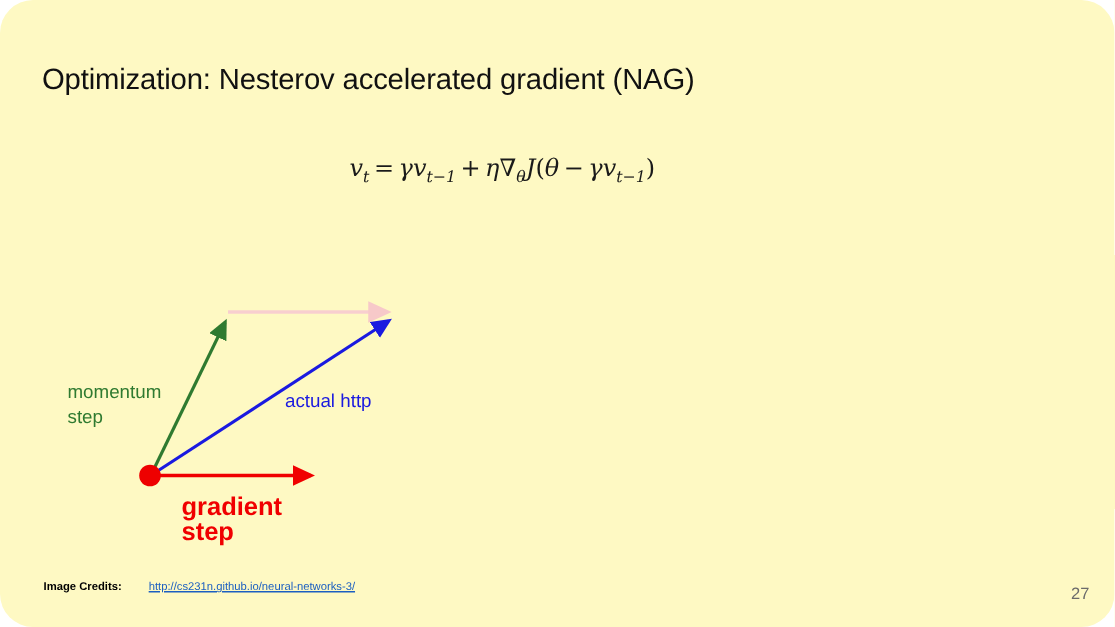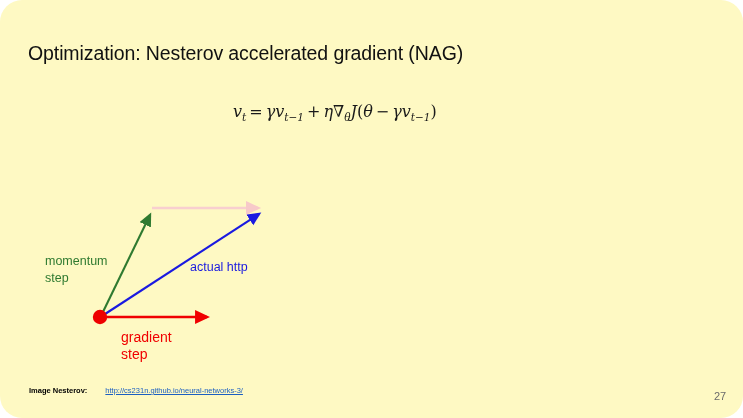--- a/index.html
+++ b/index.html
@@ -90,23 +90,24 @@
   }
   #label-actual-step {
     left: 190px;
     top: 85px;
     font-size: 12.5px;
     color: #1a1ae0;
   }
   #label-gradient-step {
     left: 121px;
     top: 154px;
-    font-size: 14px;
+    font-size: 17px;
     color: #f00000;
     line-height: 17px;
+    font-weight: bold;
   }
 
   
   #footer-credits {
     position: absolute;
     left: 29px;
     top: 386px;
     font-size: 7.5px;
     font-weight: bold;
     color: #000000;
@@ -174,17 +175,17 @@
     </div>
 
     <div class="diag-label" id="label-actual-step">actual http</div>
 
     <div class="diag-label" id="label-gradient-step">
       <div>gradient</div>
       <div>step</div>
     </div>
   </div>
 
-  <div id="footer-credits"><span>Image Nesterov:</span><a id="footer-credits-link" href="#">http://cs231n.github.io/neural-networks-3/</a></div>
+  <div id="footer-credits"><span>Image Credits:</span><a id="footer-credits-link" href="#">http://cs231n.github.io/neural-networks-3/</a></div>
 
   <div id="page-number">27</div>
 
 </div>
 
 </body></html>

